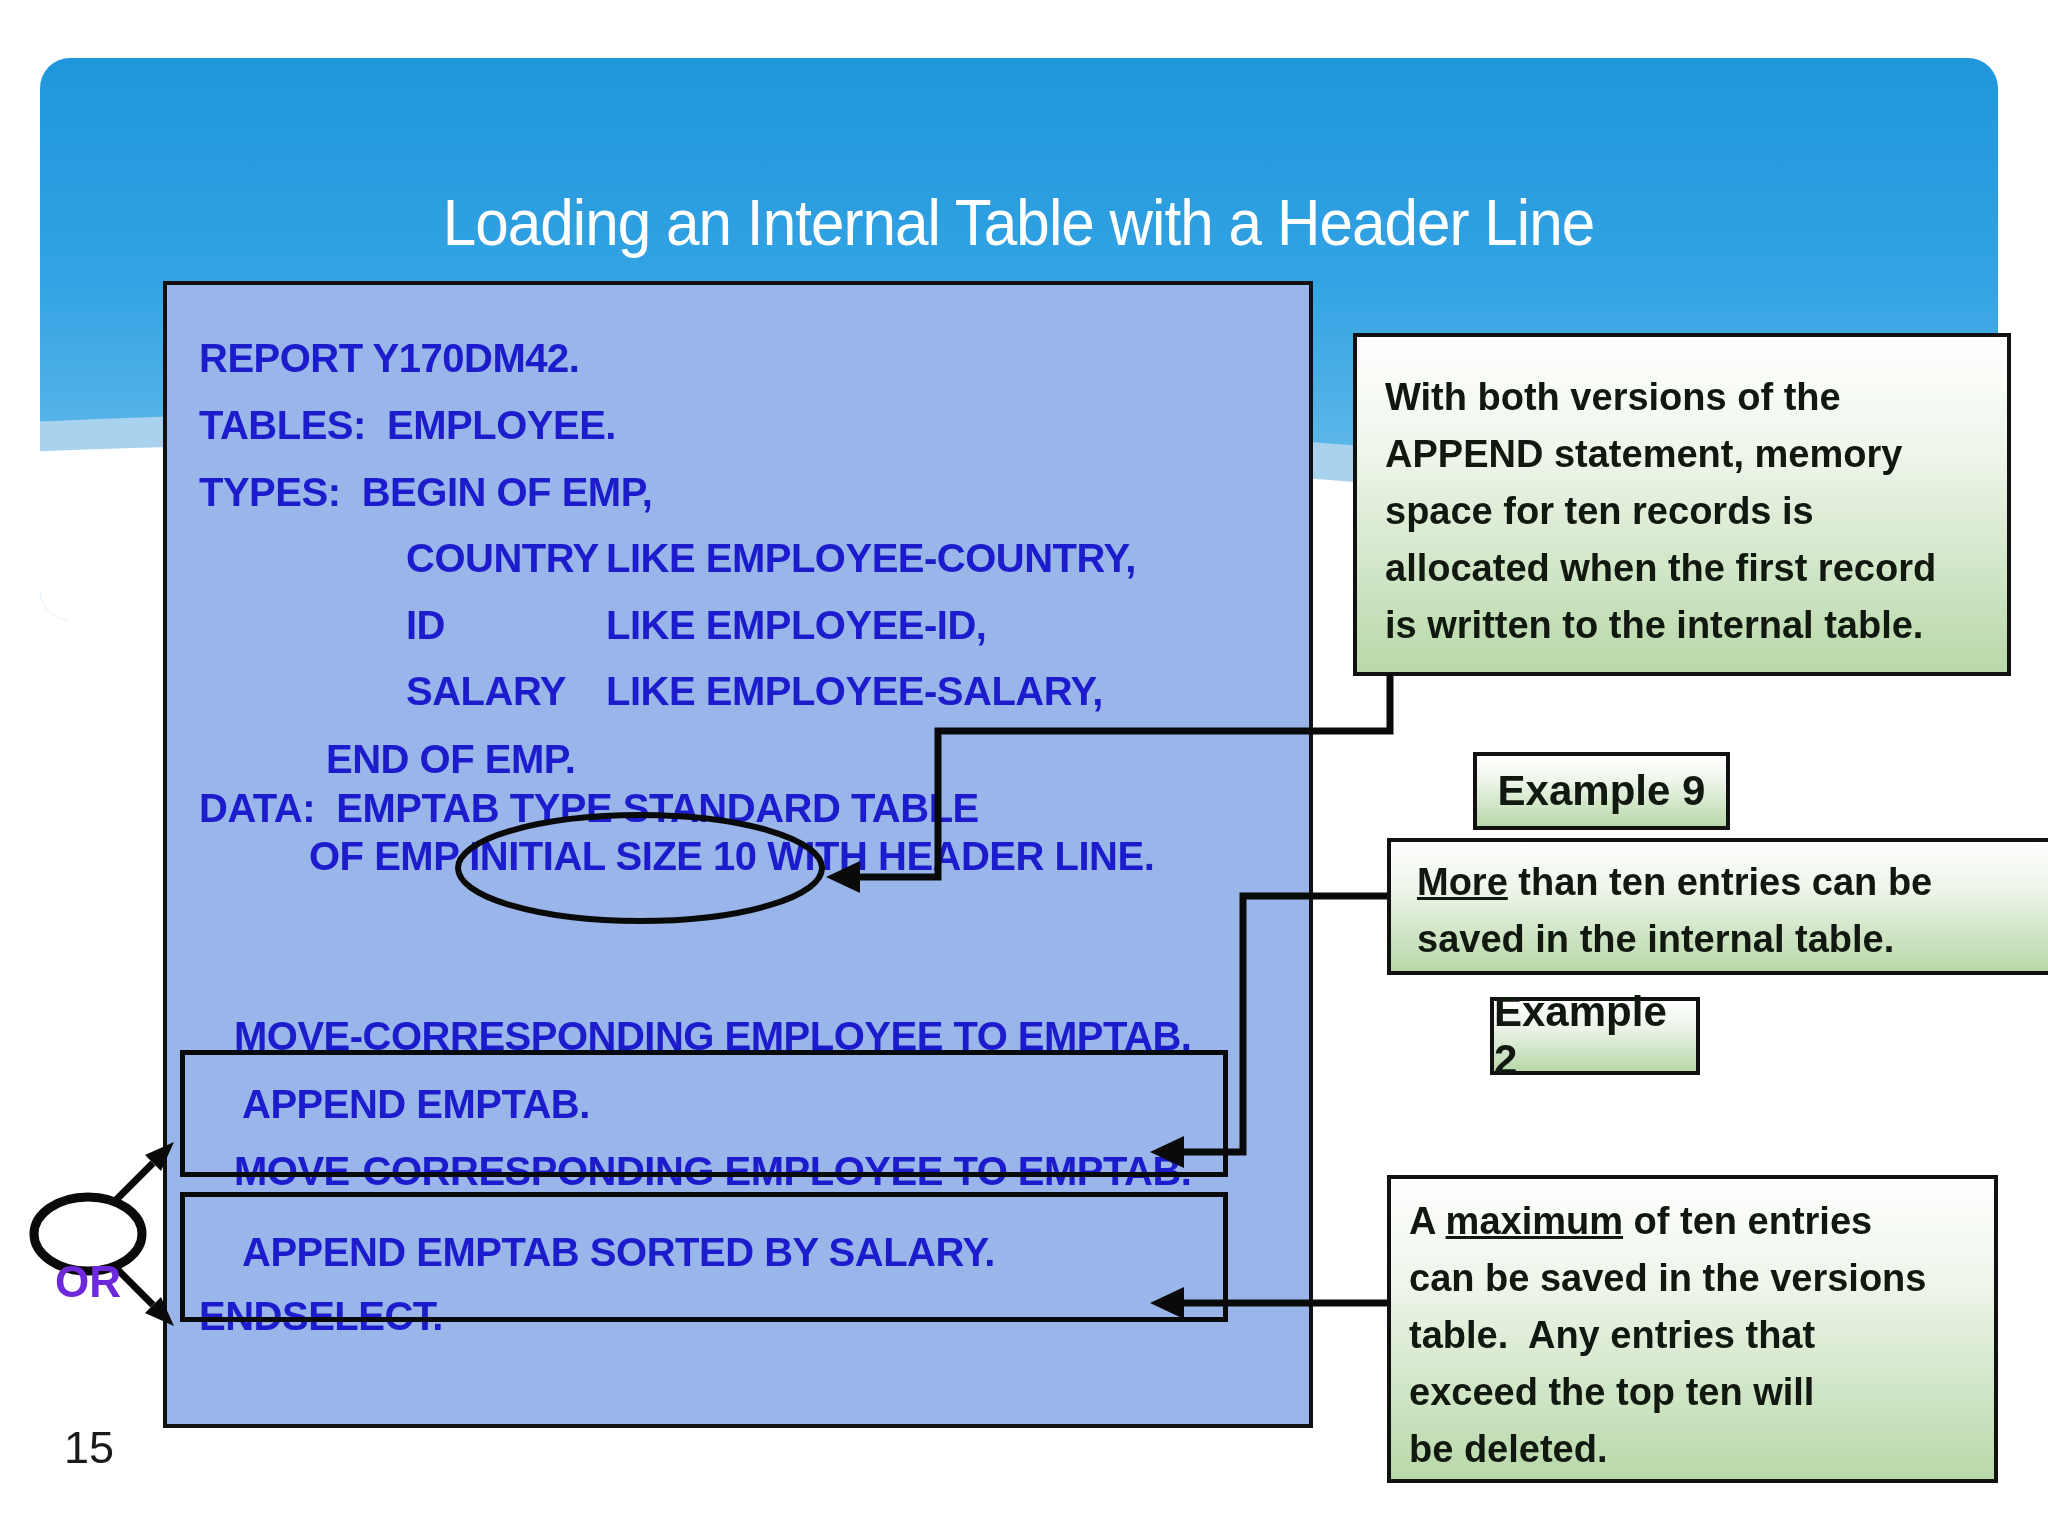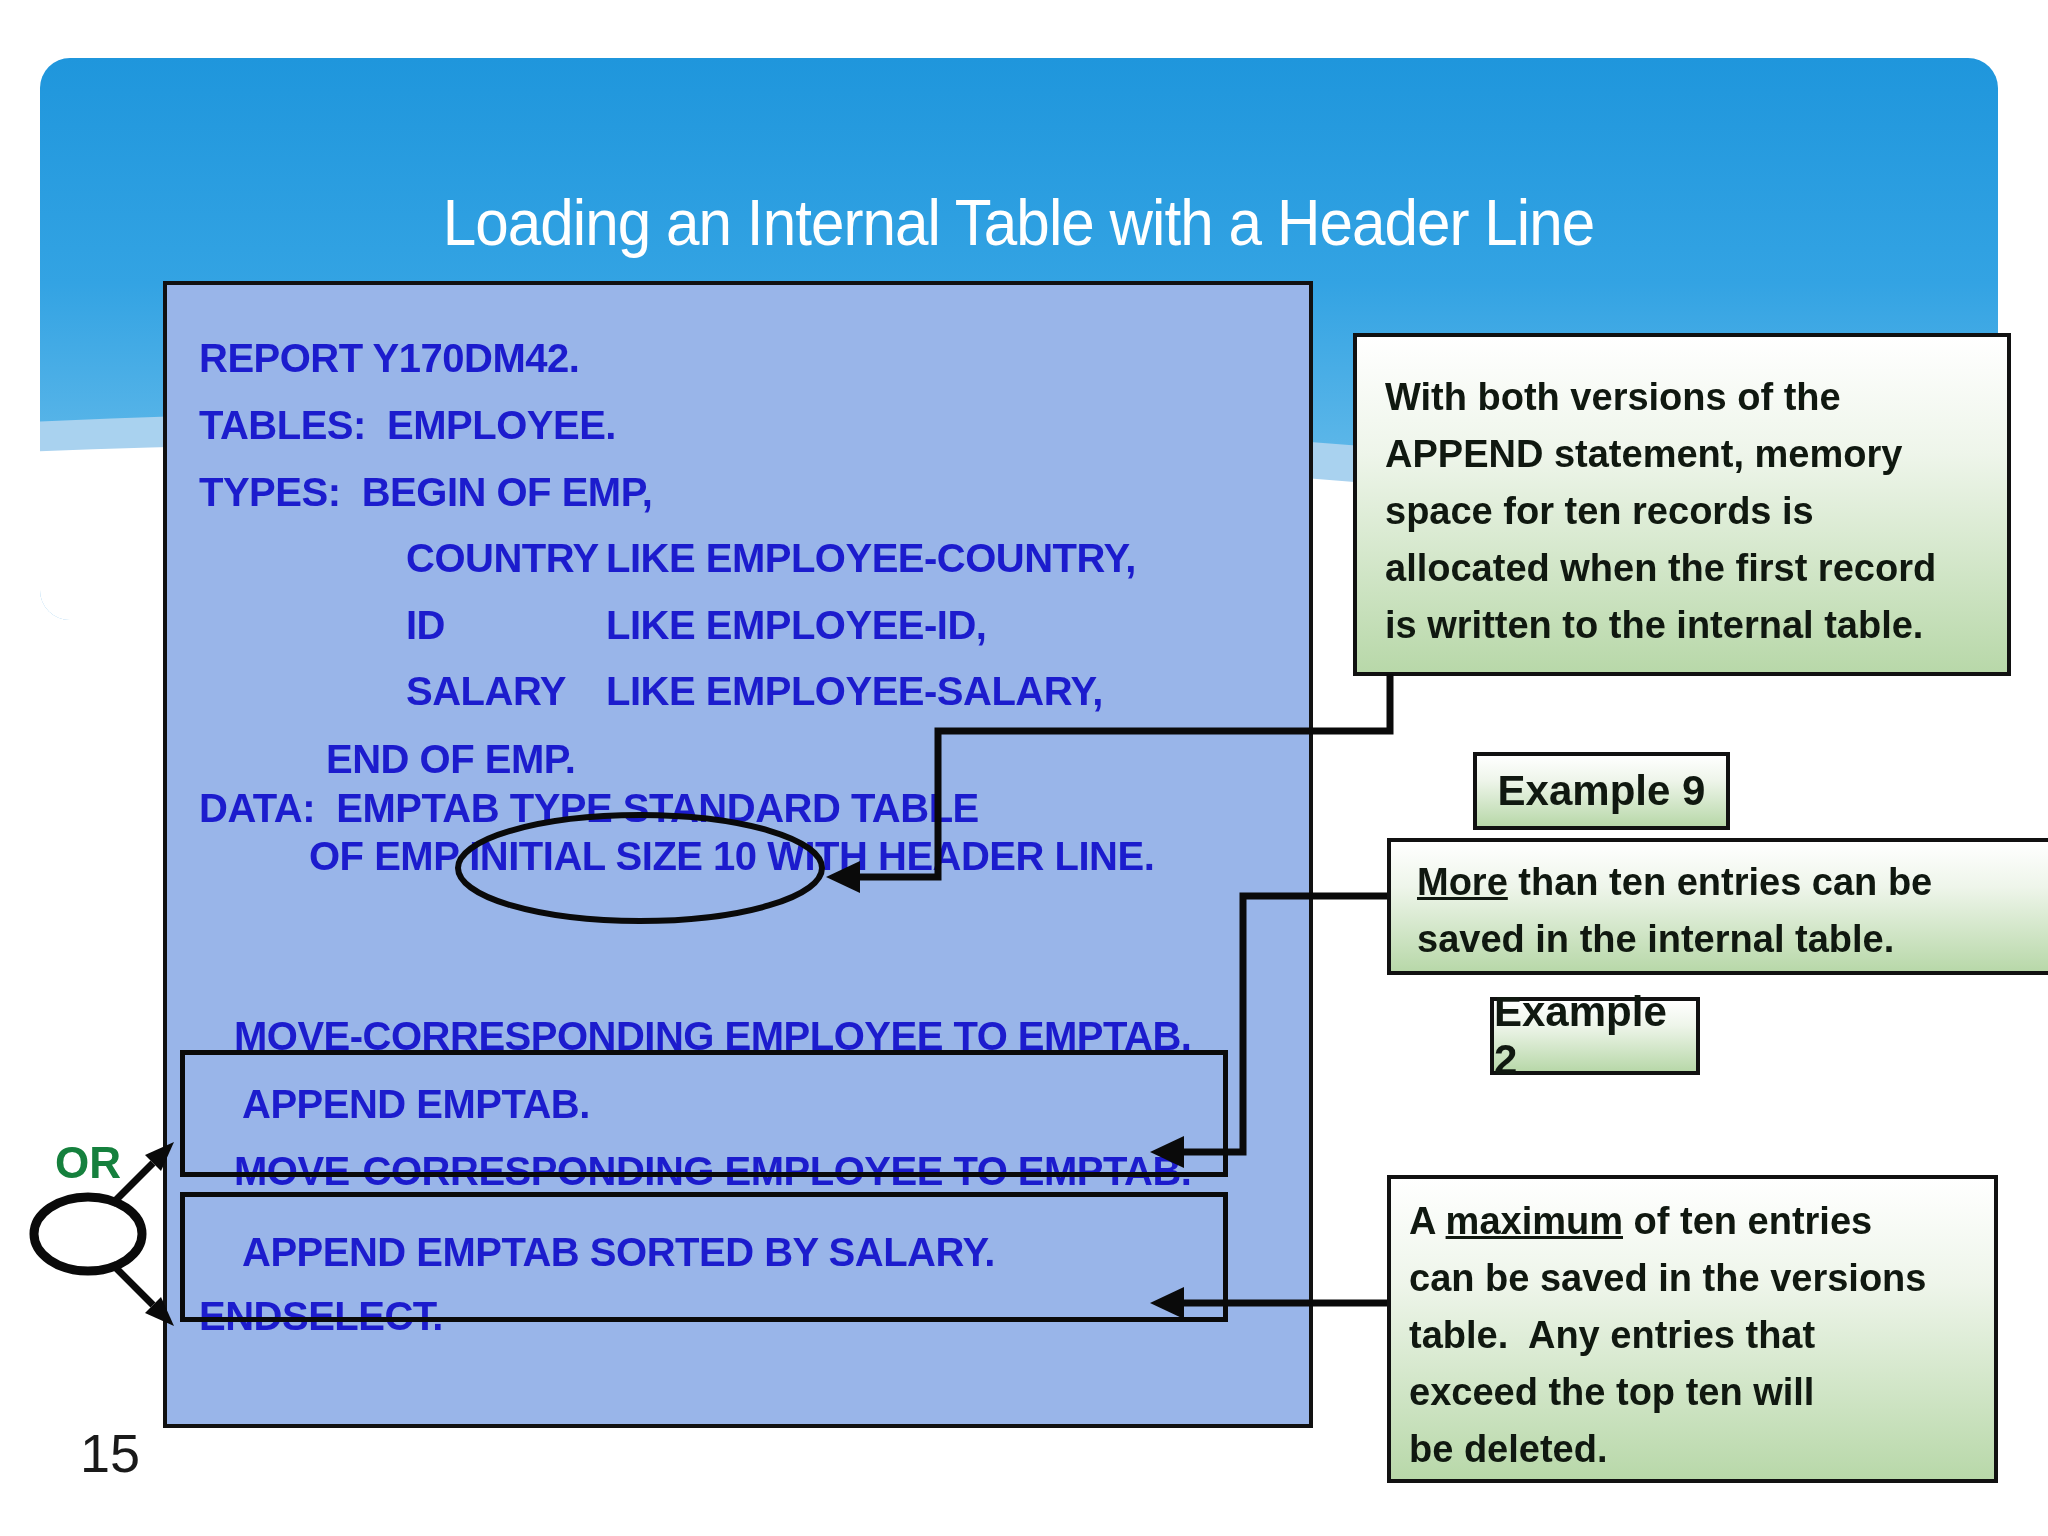--- a/index.html
+++ b/index.html
@@ -41,25 +41,25 @@
     color:#101810;
   }
   .callout .cline {
     display:block; white-space:pre; font-size:38px; font-weight:700; line-height:57px;
   }
   .u { text-decoration:underline; }
   .example { display:flex; align-items:center; justify-content:center;
     font-size:42px; font-weight:700; }
   
   .or-label {
-    position:absolute; left:40px; top:1138px; width:96px; text-align:center;
-    font-size:44px; font-weight:700; color:#15803d; z-index:60;
+    position:absolute; left:40px; top:1257px; width:96px; text-align:center;
+    font-size:44px; font-weight:700; color:#6d28d9; z-index:60;
   }
   .page-number {
-    position:absolute; left:80px; top:1422px; font-size:54px; color:#1a1a1a; z-index:5;
+    position:absolute; left:64px; top:1422px; font-size:45px; color:#1a1a1a; z-index:5;
   }
   svg.overlay { position:absolute; left:0; top:0; z-index:50; pointer-events:none; }
 </style>
 </head>
 <body>
 
 <div class="header">
   <div class="wave wave-light"></div>
   <div class="wave wave-white"></div>
 </div>

